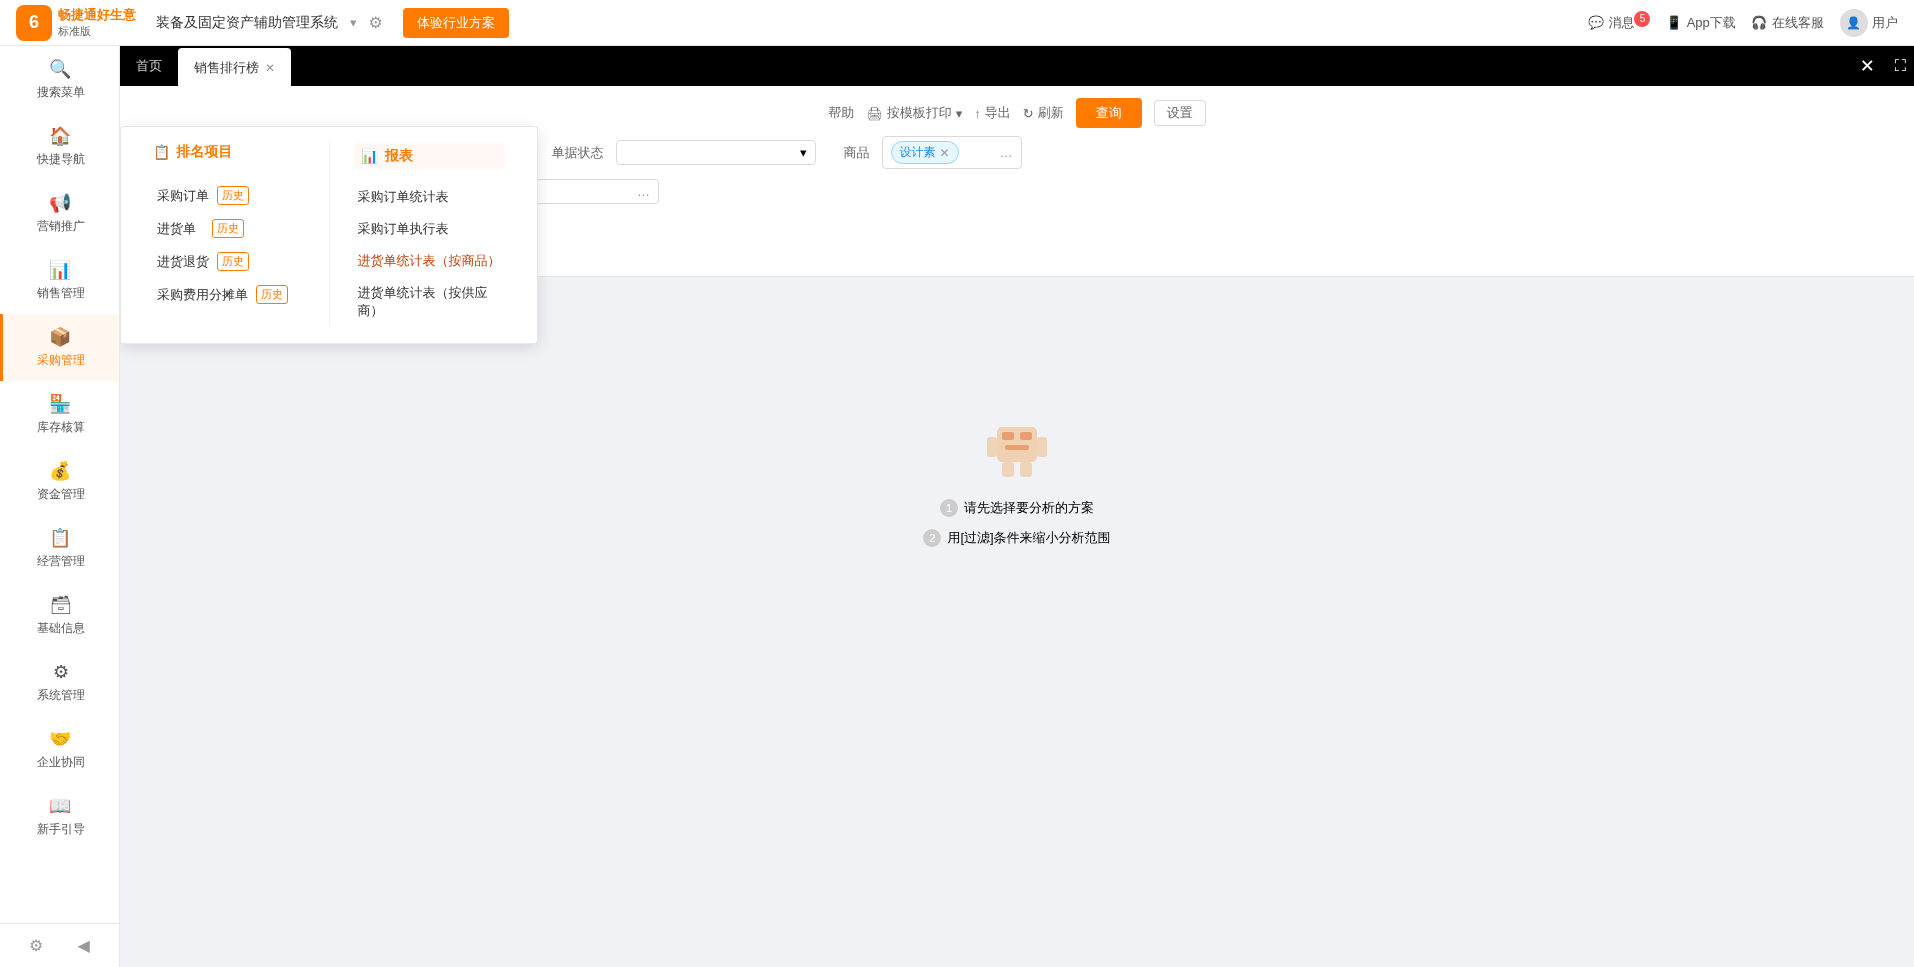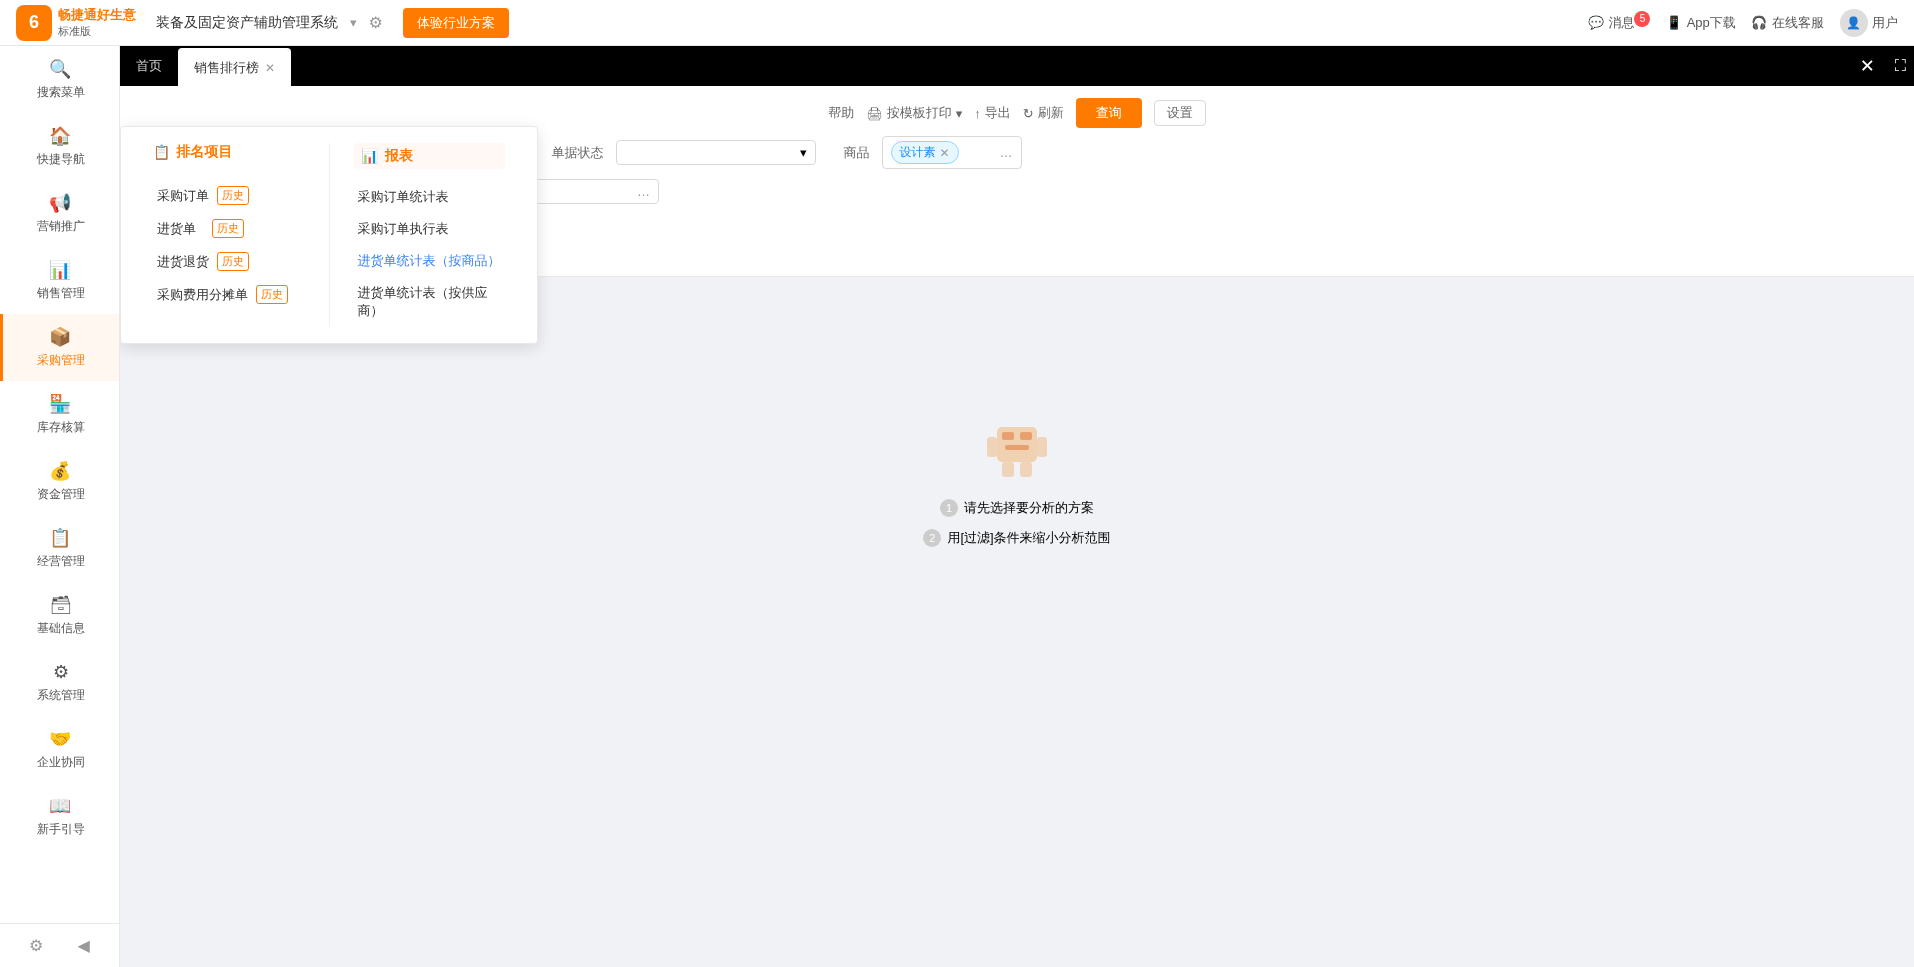--- a/index.html
+++ b/index.html
@@ -316,21 +316,21 @@
             <div class="menu-section-title" style="display:flex;align-items:center;gap:6px;font-size:14px;font-weight:bold;color:#ff7b00;margin-bottom:12px;background:#fff8f4;padding:4px 8px;border-radius:4px;">
               <span>📊</span>
               <span>报表</span>
             </div>
             <div class="menu-item" style="padding:7px 4px;cursor:pointer;color:#333;font-size:13px;">
               <span>采购订单统计表</span>
             </div>
             <div class="menu-item" style="padding:7px 4px;cursor:pointer;color:#333;font-size:13px;">
               <span>采购订单执行表</span>
             </div>
-            <div class="menu-item" style="padding:7px 4px;cursor:pointer;color:#3b82f6;font-size:13px;">
+            <div class="menu-item" style="padding:7px 4px;cursor:pointer;color:#c2410c;font-size:13px;">
               <span>进货单统计表（按商品）</span>
             </div>
             <div class="menu-item" style="padding:7px 4px;cursor:pointer;color:#333;font-size:13px;">
               <span>进货单统计表（按供应商）</span>
             </div>
           </div>
         </div>
       </div>
 
     </div>

